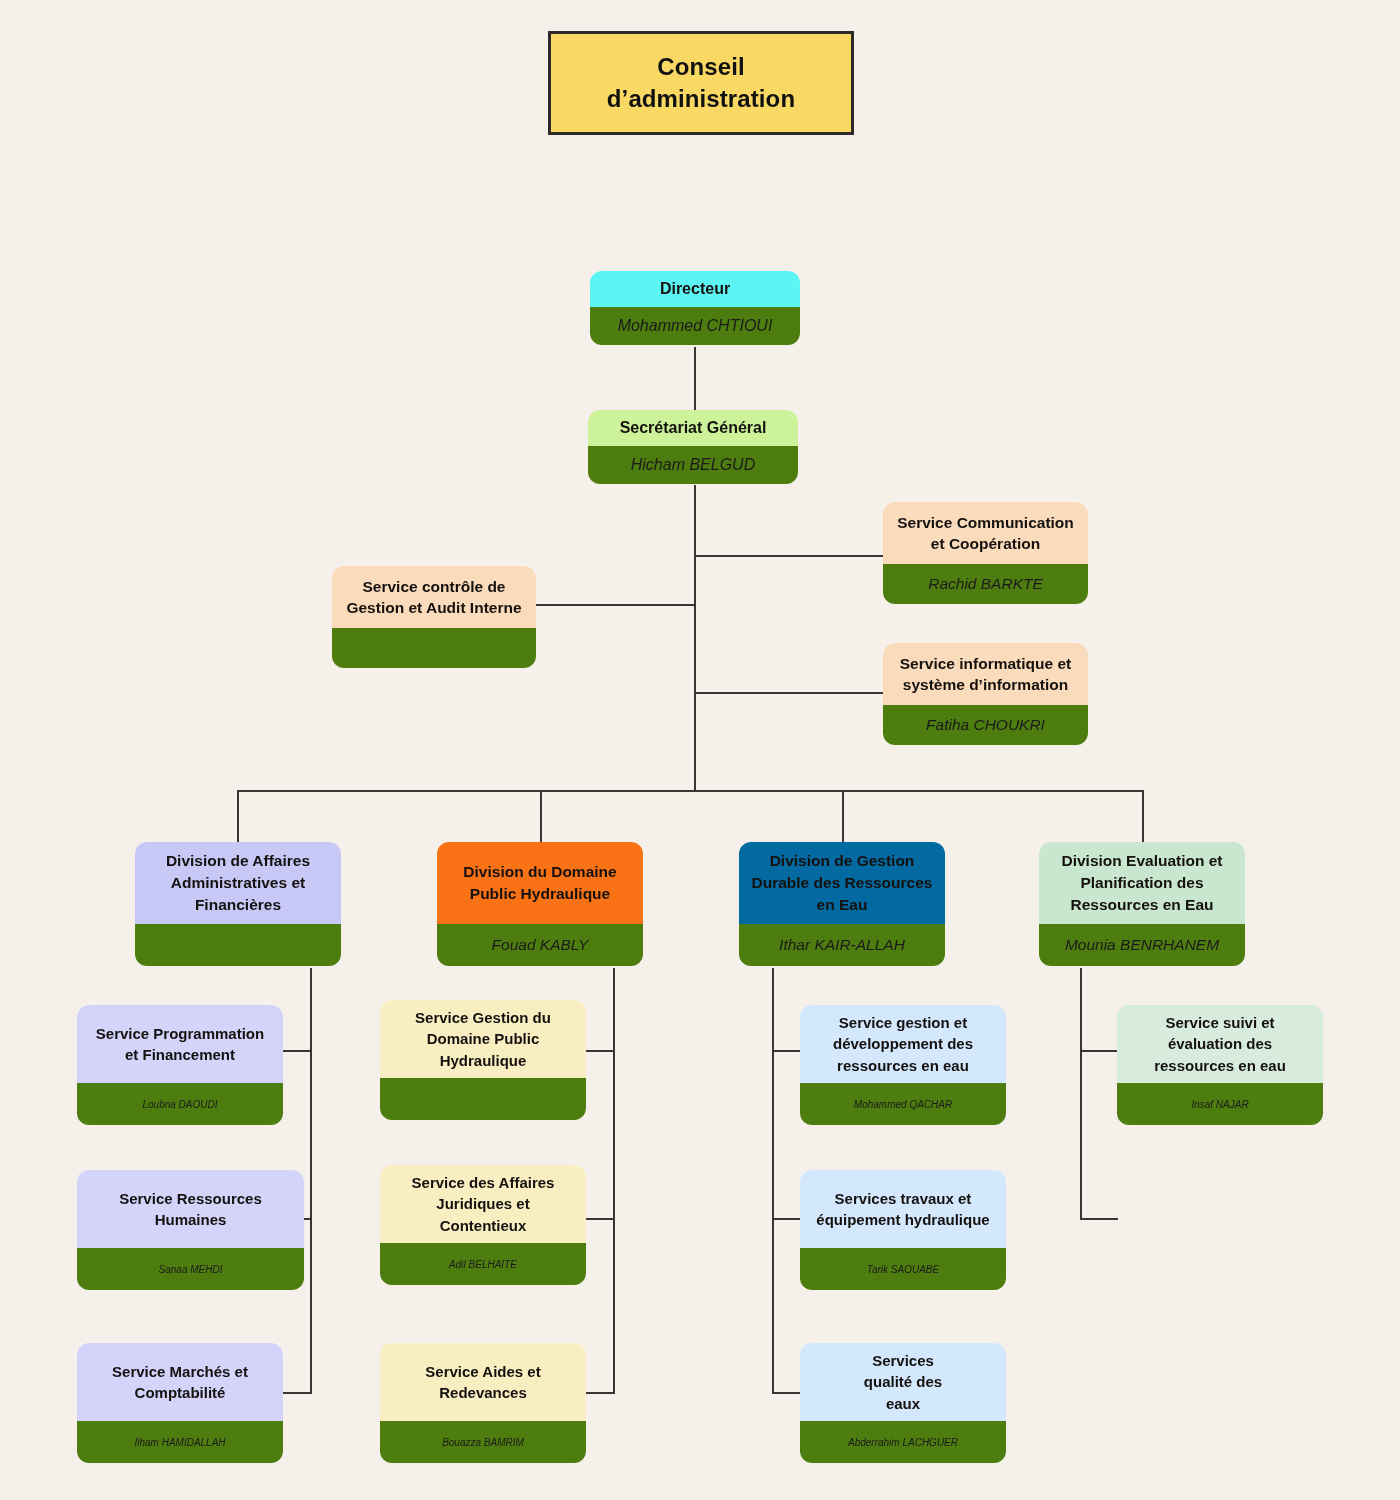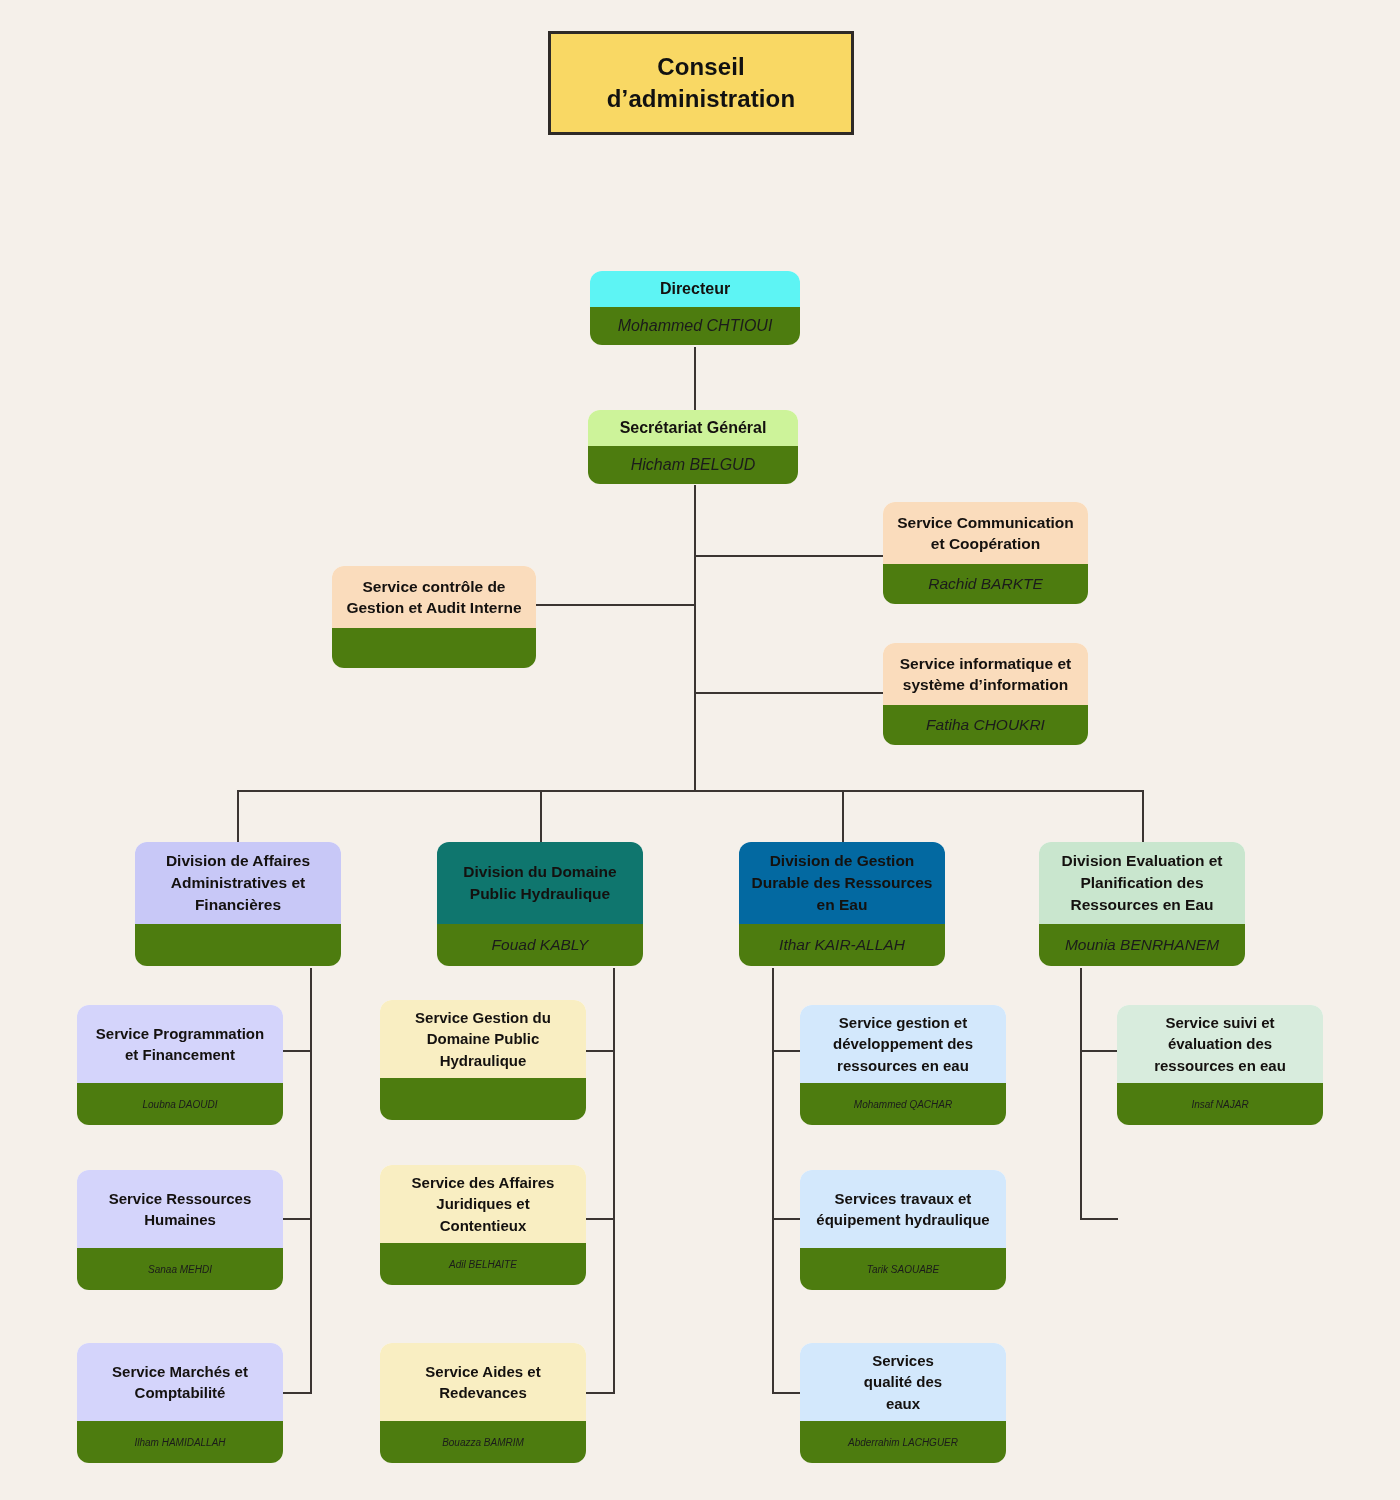--- a/index.html
+++ b/index.html
@@ -91,21 +91,21 @@
   .lvl-div .name { font-size: 15.5px; height: 42px; }
 
   .lvl-svc .head { font-size: 15px; line-height: 1.42; height: 78px; }
   .lvl-svc .name { font-size: 10px; height: 42px; }
 
   
   .c-cyan   .head { background: #5df4f4; }
   .c-green  .head { background: #cdf39a; }
   .c-peach  .head { background: #fadcbc; }
   .c-lav    .head { background: #c8c8f7; }
-  .c-yellow .head { background: #0f766e; }
+  .c-yellow .head { background: #f97316; }
   .c-blue   .head { background: #0369a1; text-align: center; }
   .c-mint   .head { background: #c9e6ce; }
 
   .c-lav2    .head { background: #d4d4fb; }
   .c-yellow2 .head { background: #f9eec2; }
   .c-blue2   .head { background: #d3e8fc; }
   .c-mint2   .head { background: #d8ecdd; }
 </style>
 </head>
 <body>
@@ -161,21 +161,21 @@
   </div>
   <div class="line vline" style="left:310px; top:968px; height:426px;"></div>
   <div class="line hline" style="left:282px; top:1050px; width:30px;"></div>
   <div class="line hline" style="left:282px; top:1218px; width:30px;"></div>
   <div class="line hline" style="left:282px; top:1392px; width:30px;"></div>
 
   <div class="node lvl-svc c-lav2" style="left:77px; top:1005px; width:206px;">
     <div class="head">Service Programmation<br>et Financement</div>
     <div class="name">Loubna DAOUDI</div>
   </div>
-  <div class="node lvl-svc c-lav2" style="left:77px; top:1170px; width:206px;">
+  <div class="node lvl-svc c-lav2" style="left:77px; top:1170px; width:227px;">
     <div class="head">Service Ressources<br>Humaines</div>
     <div class="name">Sanaa MEHDI</div>
   </div>
   <div class="node lvl-svc c-lav2" style="left:77px; top:1343px; width:206px;">
     <div class="head">Service Marchés et<br>Comptabilité</div>
     <div class="name">Ilham HAMIDALLAH</div>
   </div>
 
   <div class="node lvl-div c-yellow" style="left:437px; top:842px; width:206px;">
     <div class="head">Division du Domaine<br>Public Hydraulique</div>

